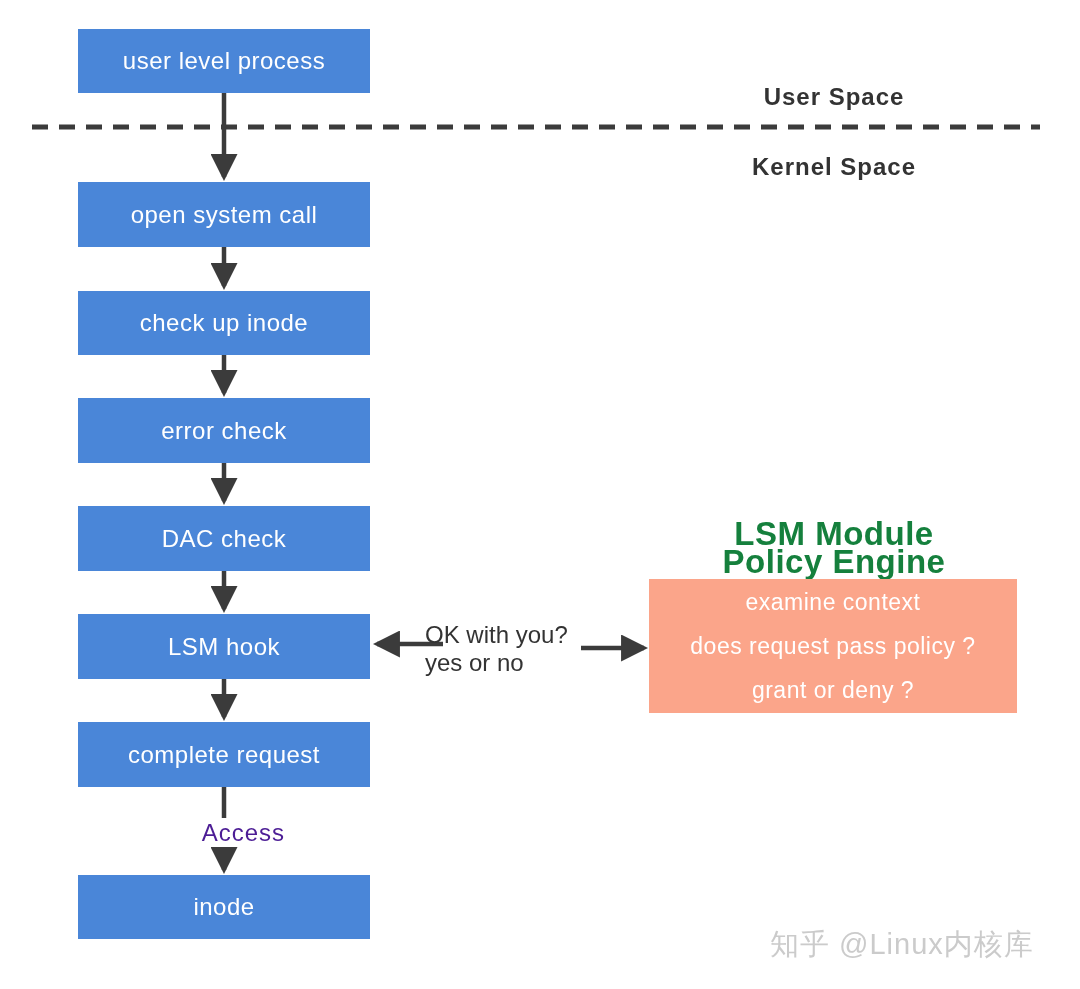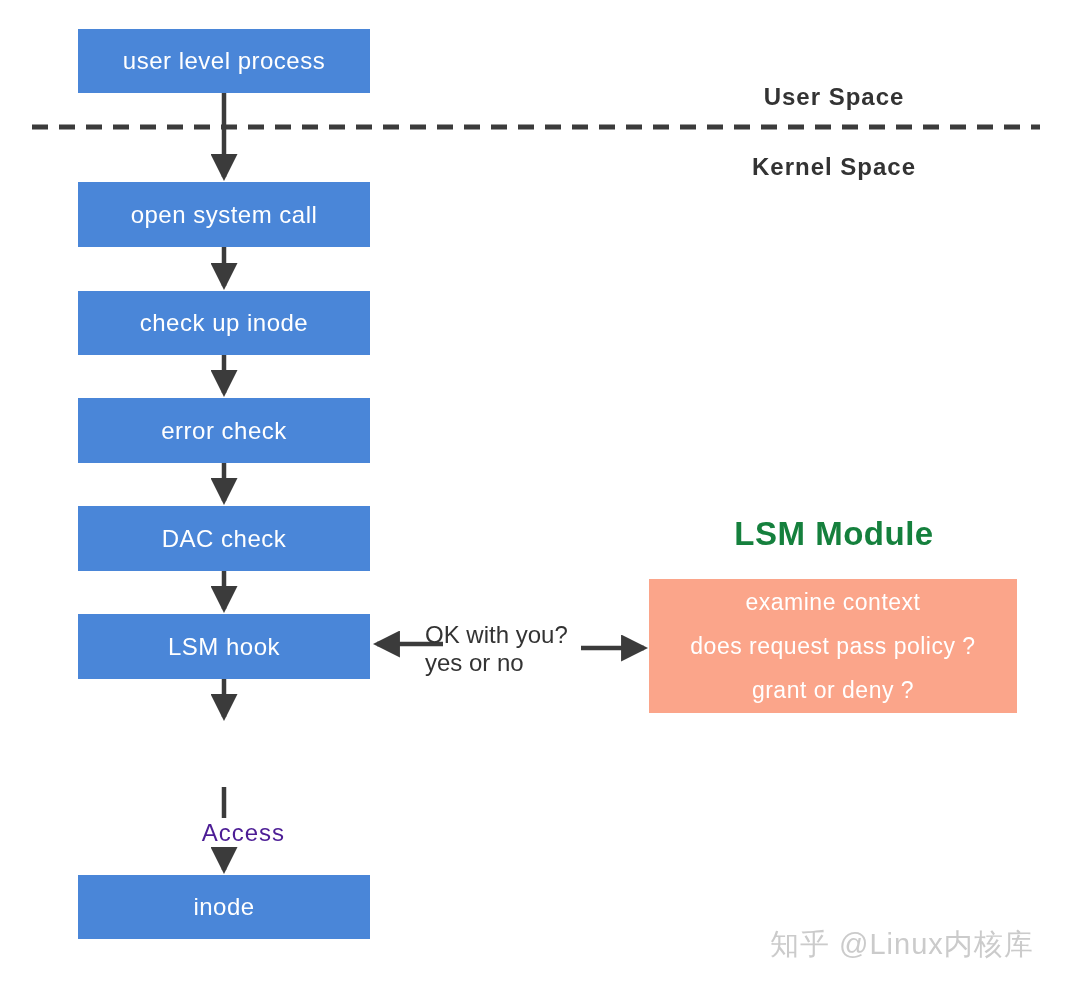--- a/index.html
+++ b/index.html
@@ -79,27 +79,29 @@
     <line class="arrow" x1="443" y1="644" x2="377" y2="644" marker-end="url(#ah)"></line>
     <line class="arrow" x1="581" y1="648" x2="644" y2="648" marker-end="url(#ah)"></line>
   </svg>
 
   <div class="pbox b1">user level process</div>
   <div class="pbox b2">open system call</div>
   <div class="pbox b3">check up inode</div>
   <div class="pbox b4">error check</div>
   <div class="pbox b5">DAC check</div>
   <div class="pbox b6">LSM hook</div>
+  <div class="pbox b7">complete request</div>
   <div class="pbox b8">inode</div>
 
   <div class="space-label user-space">User Space</div>
   <div class="space-label kernel-space">Kernel Space</div>
 
   <div class="lsm-title">
     <div>LSM Module</div>
+    <div>Policy Engine</div>
   </div>
 
   <div class="policy-box">
     <div>examine context</div>
     <div>does request pass policy ?</div>
     <div>grant or deny ?</div>
   </div>
 
   <div class="ok-label">
     <div>OK with you?</div>

